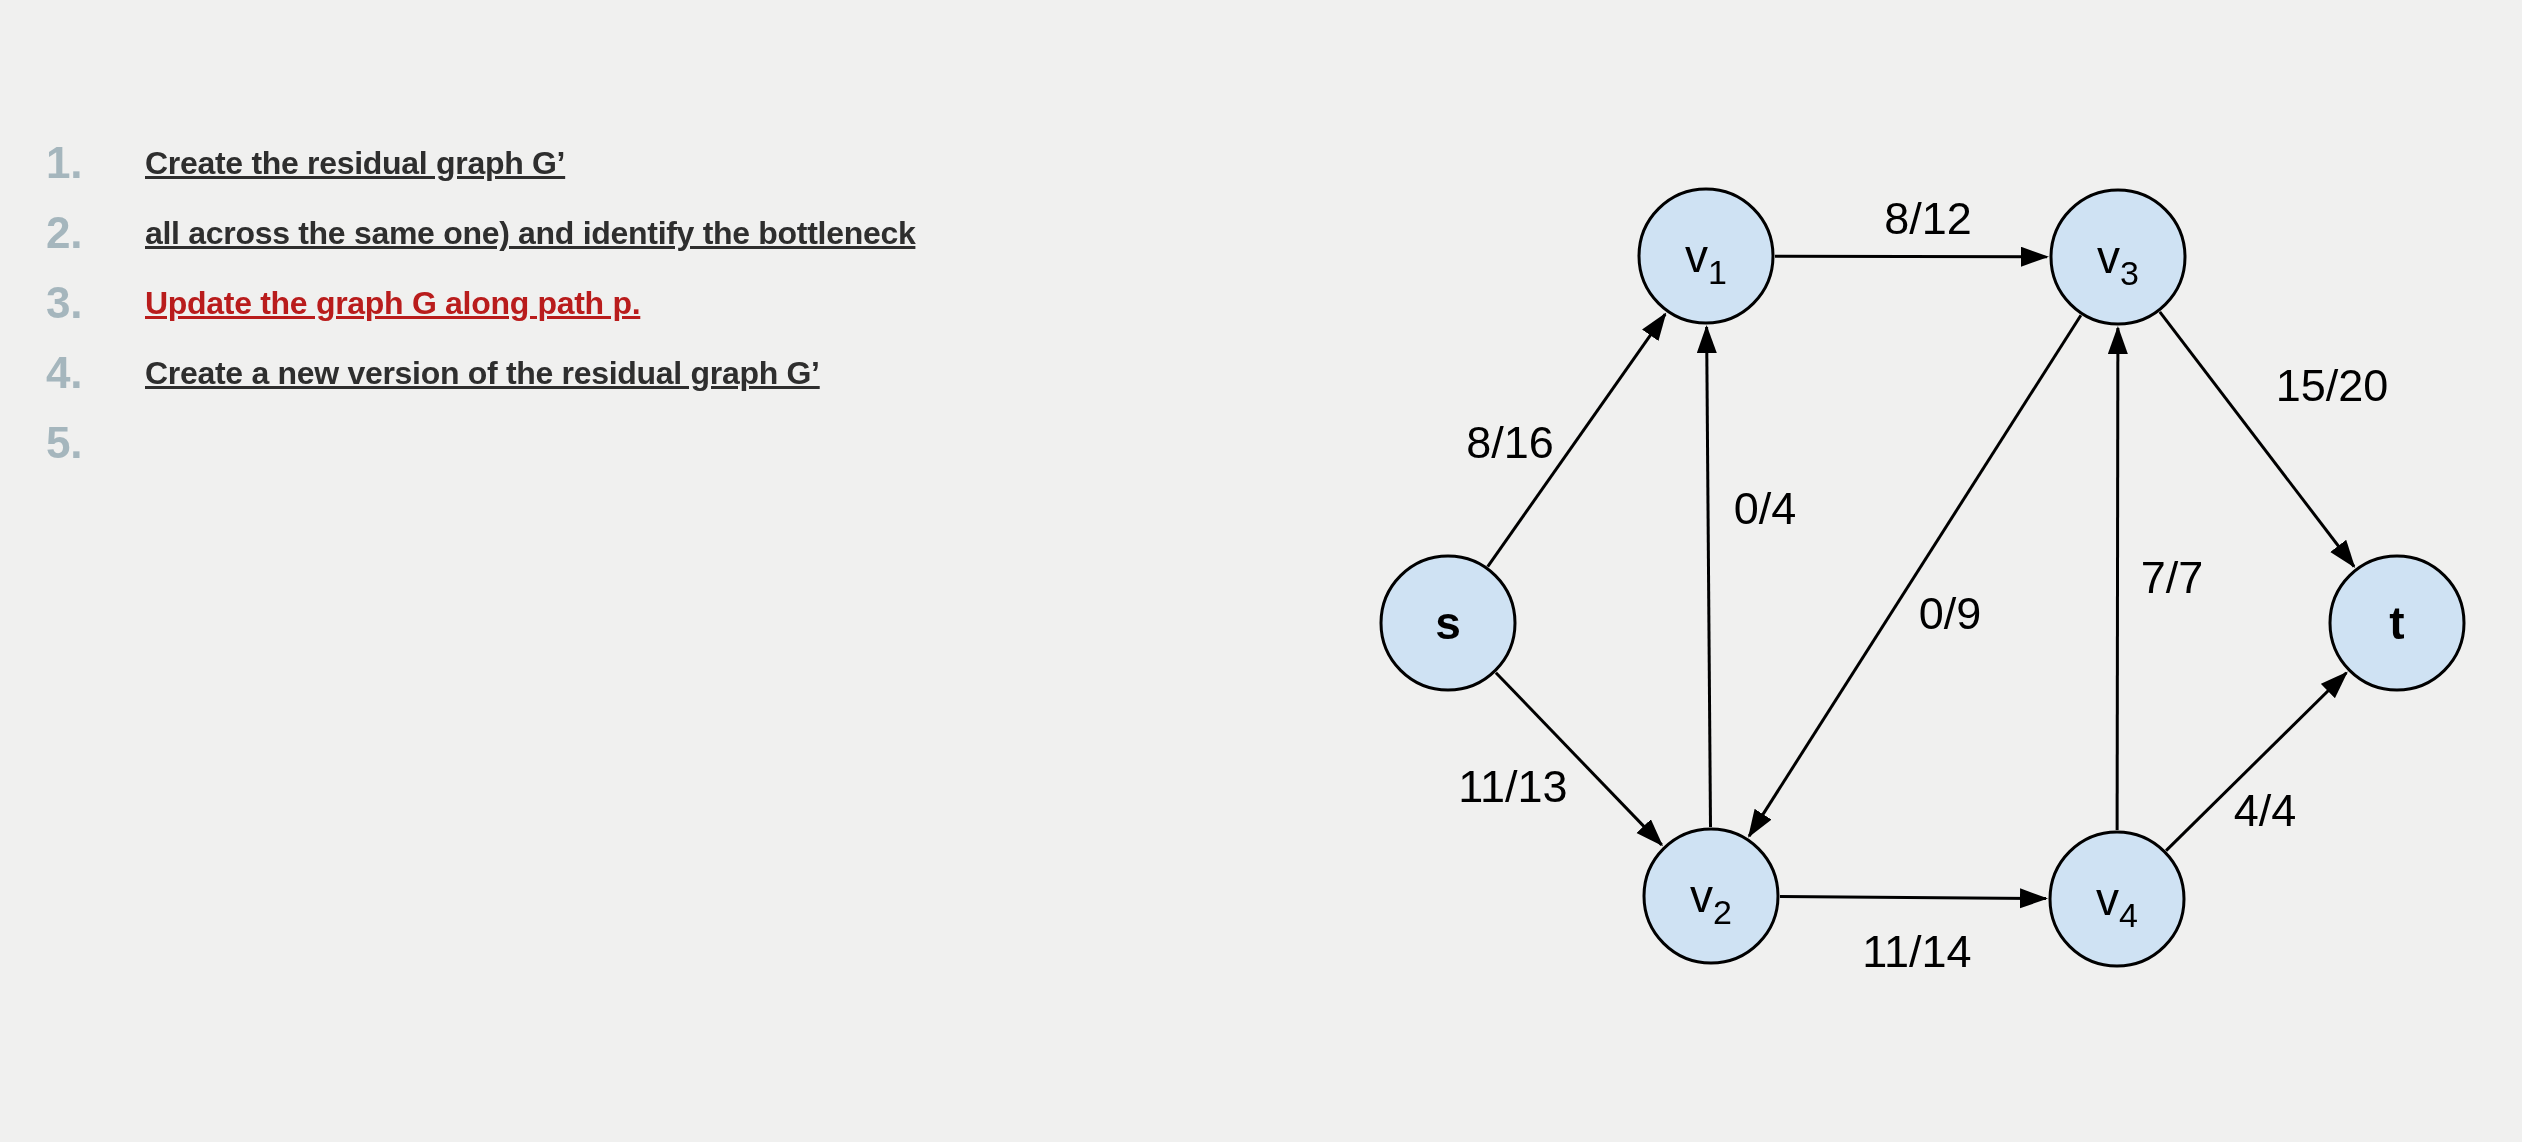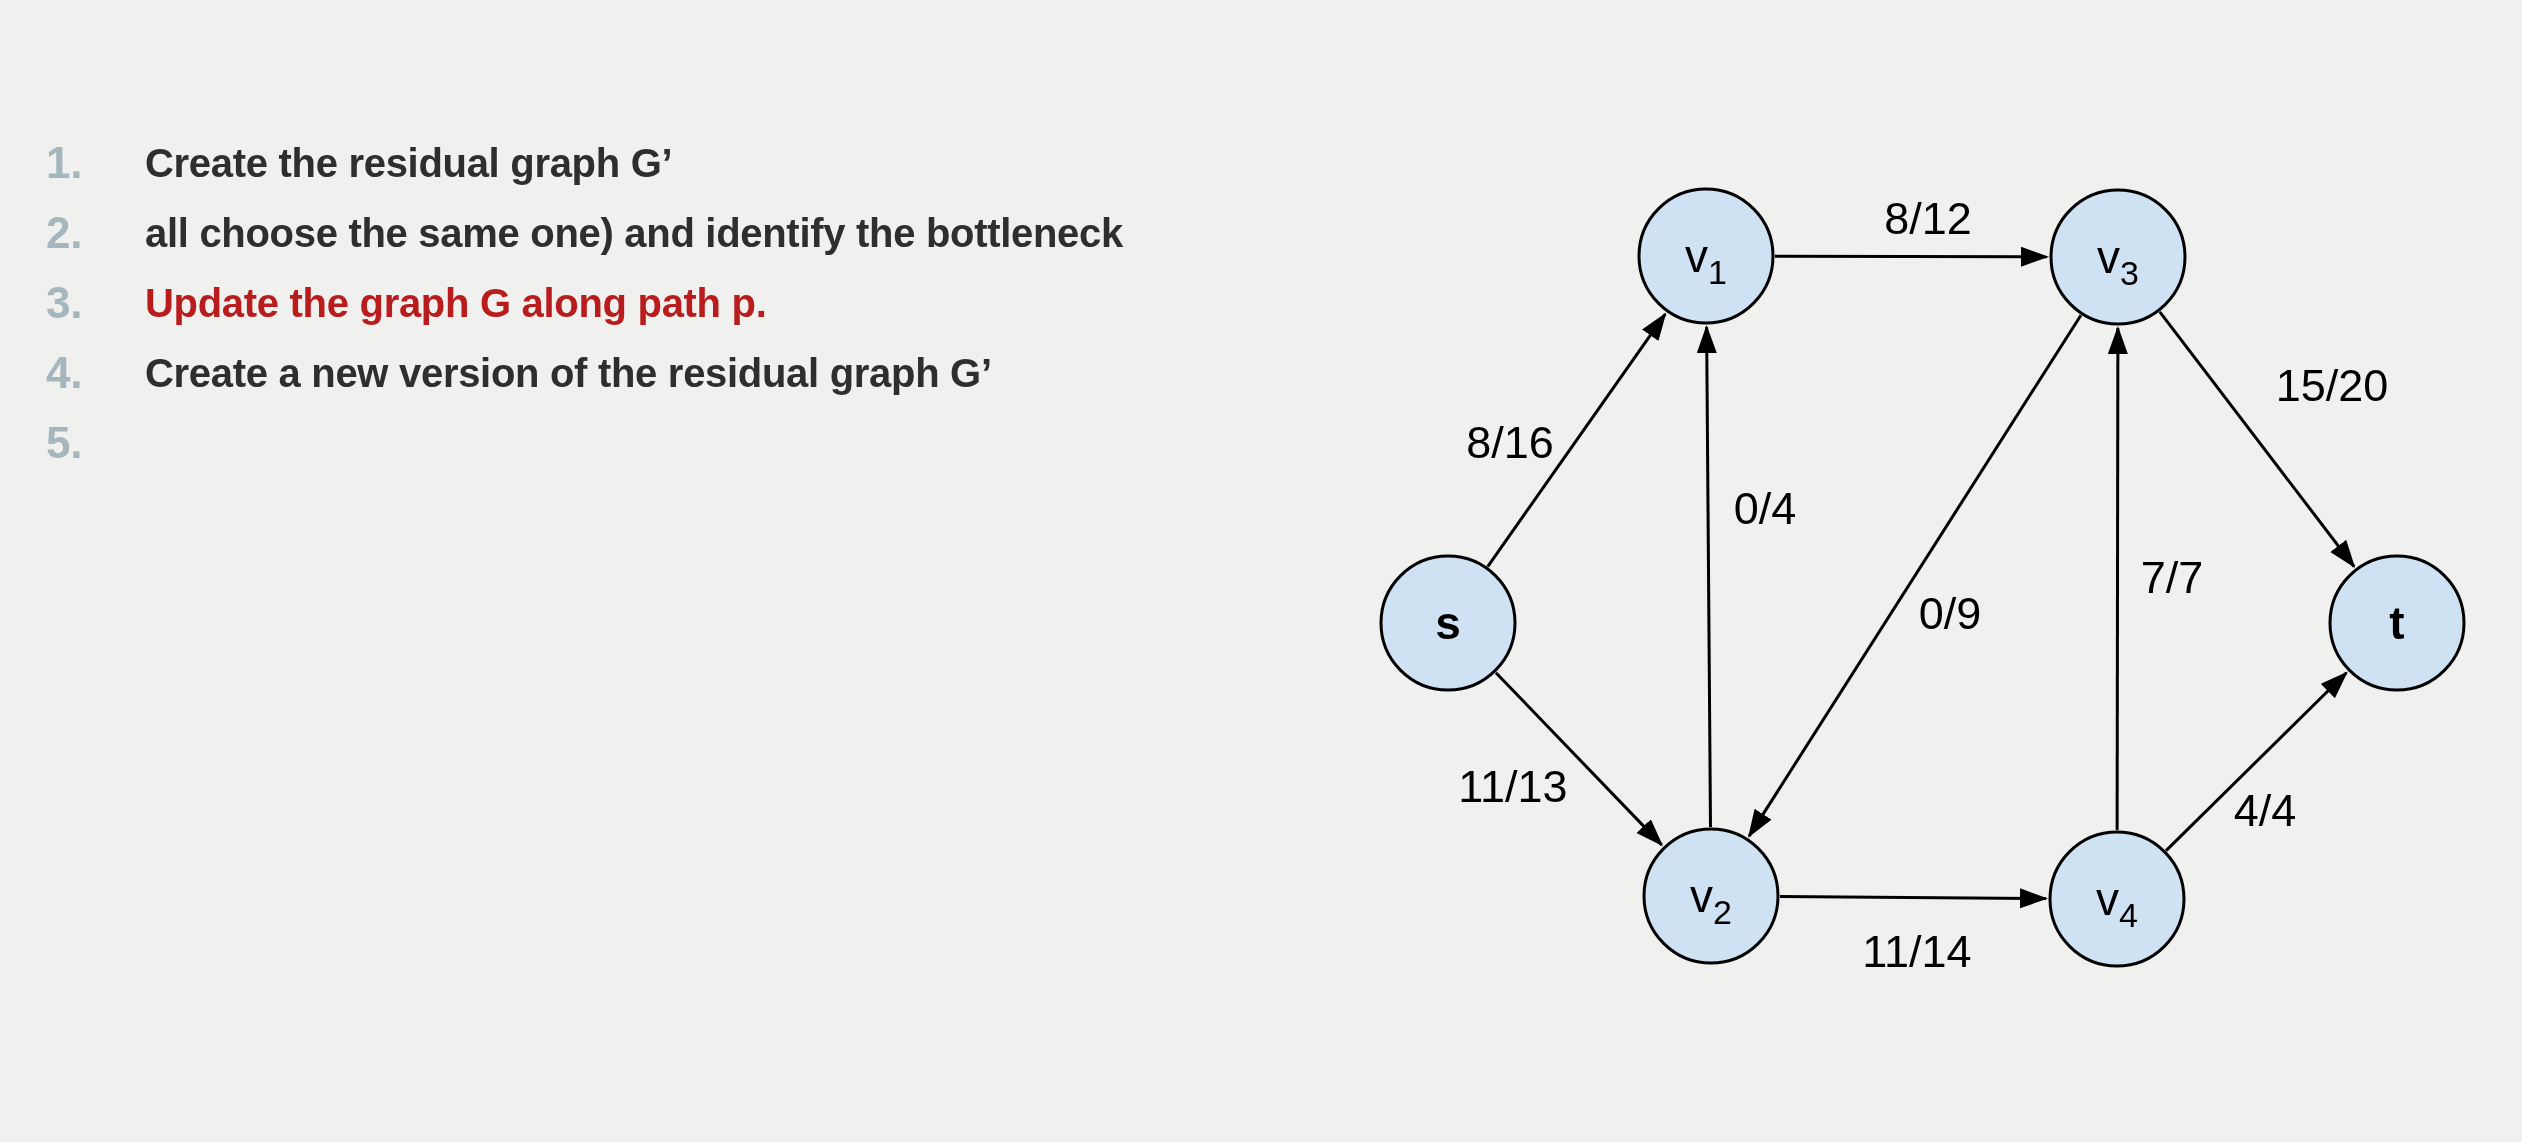--- a/index.html
+++ b/index.html
@@ -26,26 +26,27 @@
   }
   .num {
     flex: 0 0 99px;
     font-size: 44px;
     line-height: 70px;
     font-weight: 600;
     color: #a5b6bd;
     letter-spacing: -0.3px;
   }
   .lines {
-    font-size: 40px;
+    font-size: 32px;
     line-height: 70px;
     font-weight: 600;
     color: #2e2e2e;
     letter-spacing: -0.3px;
     white-space: nowrap;
+    text-decoration: underline;
   }
   
   .graph-svg {
     position: absolute;
     left: 0;
     top: 0;
     width: 2522px;
     height: 1142px;
   }
   .edge-line {
@@ -80,21 +81,21 @@
   <div class="list">
     <div class="li">
       <span class="num" style="color: rgb(165, 182, 189);">1.</span>
       <div class="lines" style="color: rgb(46, 46, 46);">
         <div>Create the residual graph G’</div>
       </div>
     </div>
     <div class="li">
       <span class="num" style="color: rgb(165, 182, 189);">2.</span>
       <div class="lines" style="color: rgb(46, 46, 46);">
-        <div>all choose the same one) and identify the bottleneck</div>
+        <div>all across the same one) and identify the bottleneck</div>
       </div>
     </div>
     <div class="li">
       <span class="num" style="color: rgb(165, 182, 189);">3.</span>
       <div class="lines" style="color: #b91c1c;">
         <div>Update the graph G along path p.</div>
       </div>
     </div>
     <div class="li">
       <span class="num" style="color: rgb(165, 182, 189);">4.</span>

